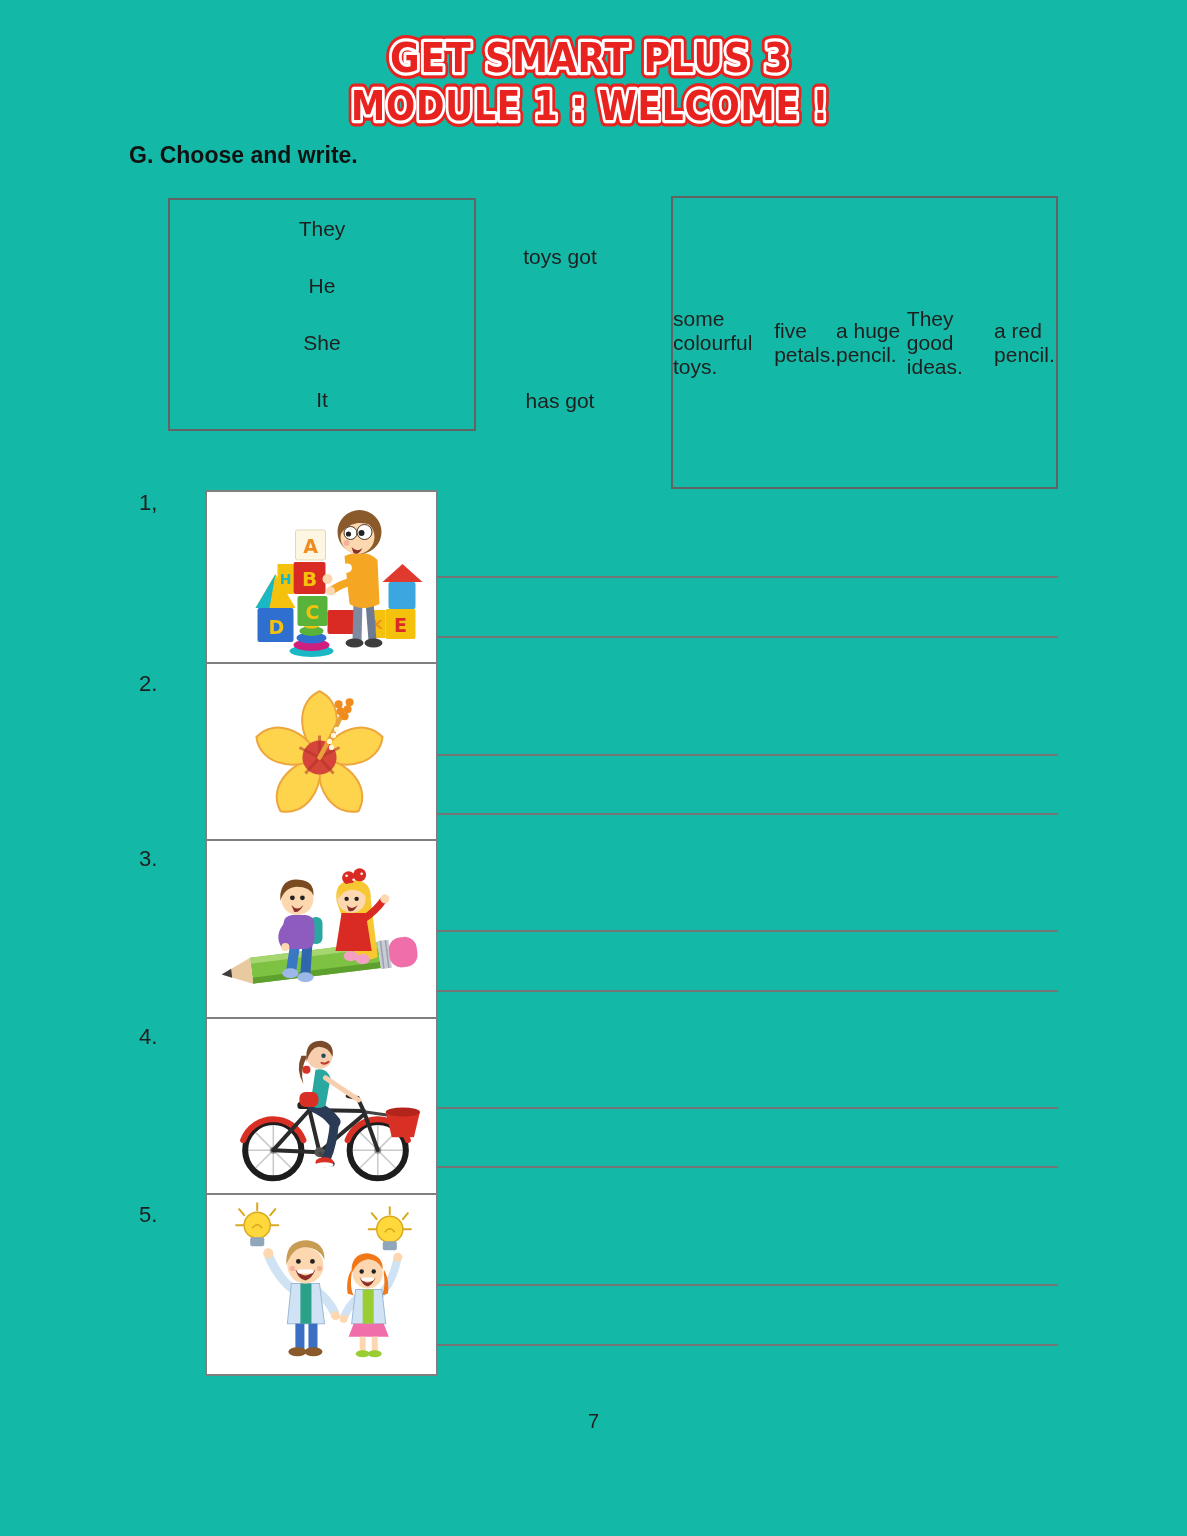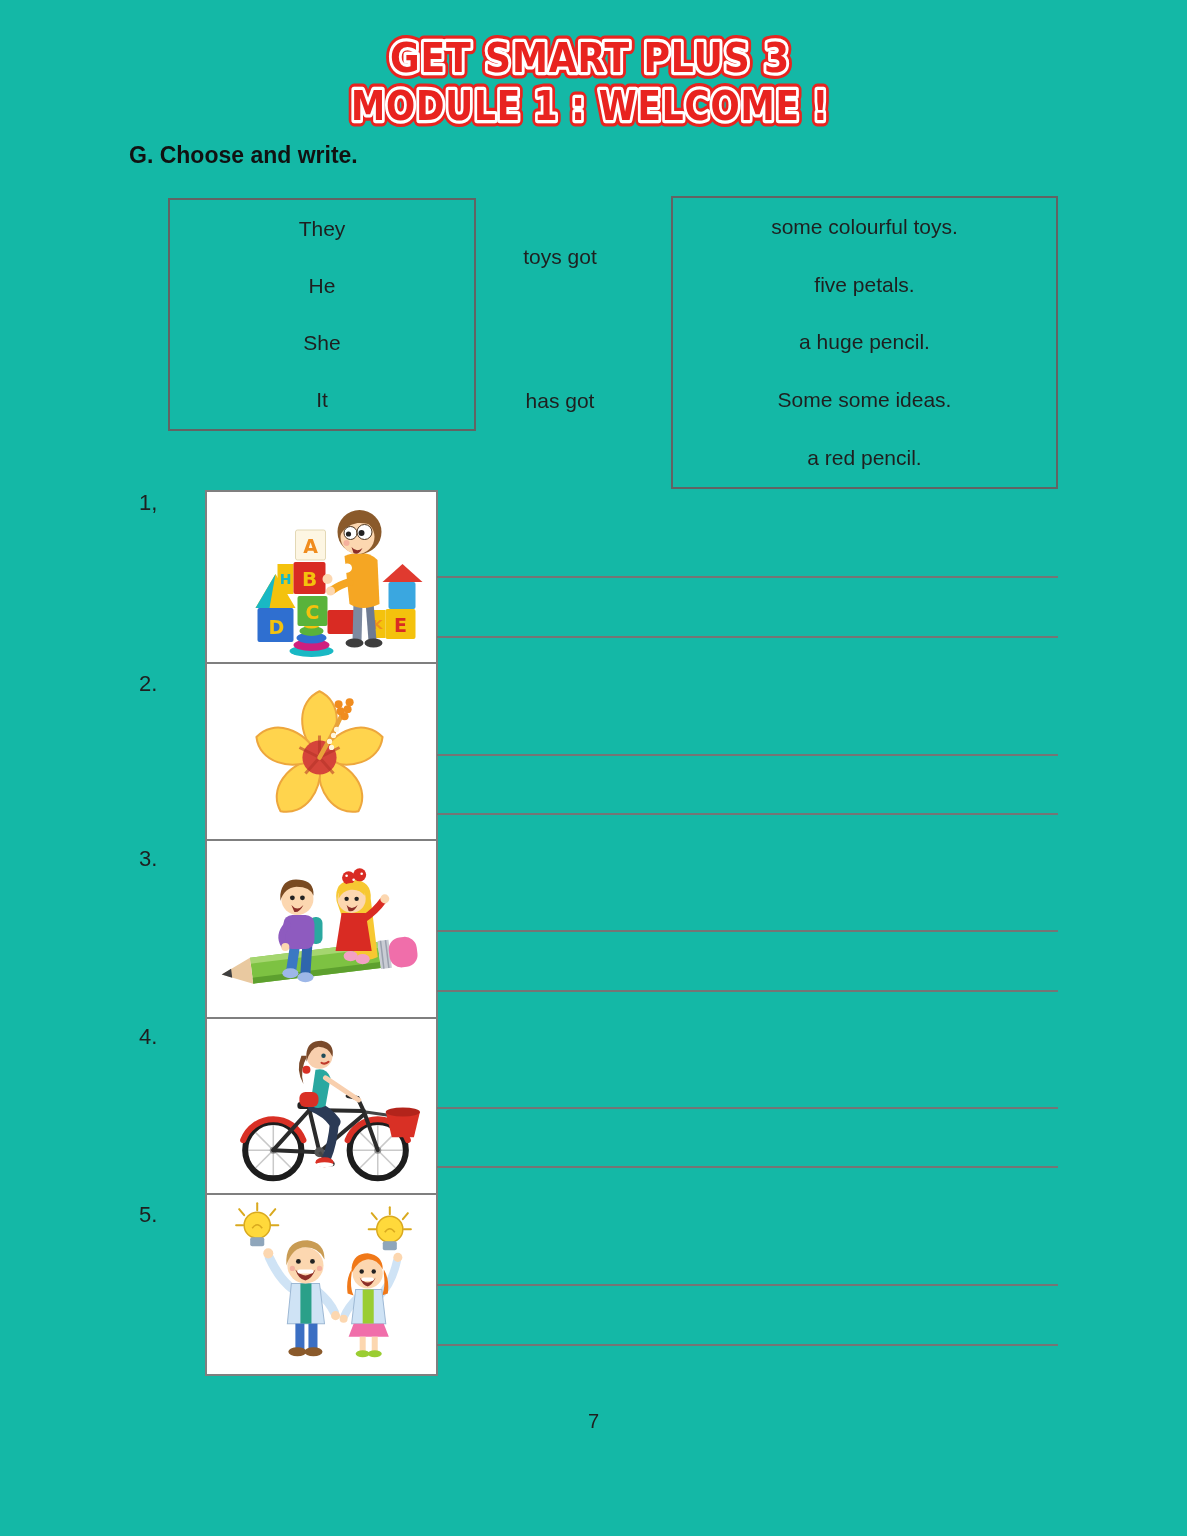--- a/index.html
+++ b/index.html
@@ -13,21 +13,21 @@
   .title-svg .back  { fill:#e8231f; stroke:#e8231f; stroke-width:13px; stroke-linejoin:round; paint-order:stroke; }
   .title-svg .mid   { fill:#ffffff; stroke:#ffffff; stroke-width:6.5px; stroke-linejoin:round; paint-order:stroke; }
   .title-svg .front { fill:#e8231f; }
 
   .instruction { position:absolute; left:129px; top:142px; font-size:23px; font-weight:bold; color:#111; }
 
   .pronoun-box { position:absolute; left:128px; top:198px; width:308px; height:233px;
                  border:2px solid #636363; display:flex; flex-direction:column;
                  justify-content:space-around; align-items:center;margin-left:40px; }
   .phrase-box  { position:absolute; left:671px; top:196px; width:387px; height:293px;
-                 border:2px solid #636363; display:flex; flex-direction:column;
+                 border:2px solid #636363; display:flex; flex-direction:row;
                  justify-content:space-around; align-items:center; }
   .cell { font-size:21px; color:#1f1f1f; }
 
   .verb { position:absolute; left:470px; width:180px; text-align:center; font-size:21px; color:#1f1f1f; }
   .verb.have { top:245px; }
   .verb.has  { top:362px;margin-top:27px; }
 
   .item-number { position:absolute; left:139px; width:44px; font-size:22px; color:#1f1f1f; }
   .n1 { top:490px; } .n2 { top:671px; } .n3 { top:846px; } .n4 { top:1024px; } .n5 { top:1202px; }
 
@@ -69,21 +69,21 @@
     <div class="cell">It</div>
   </div>
 
   <div class="verb have">toys got</div>
   <div class="verb has">has got</div>
 
   <div class="phrase-box">
     <div class="cell">some colourful toys.</div>
     <div class="cell">five petals.</div>
     <div class="cell">a huge pencil.</div>
-    <div class="cell">Some some ideas.</div>
+    <div class="cell">They good ideas.</div>
     <div class="cell">a red pencil.</div>
   </div>
 
   <div class="item-number n1">1,</div>
   <div class="item-number n2">2.</div>
   <div class="item-number n3">3.</div>
   <div class="item-number n4">4.</div>
   <div class="item-number n5">5.</div>
 
   <div class="img-box b1">

